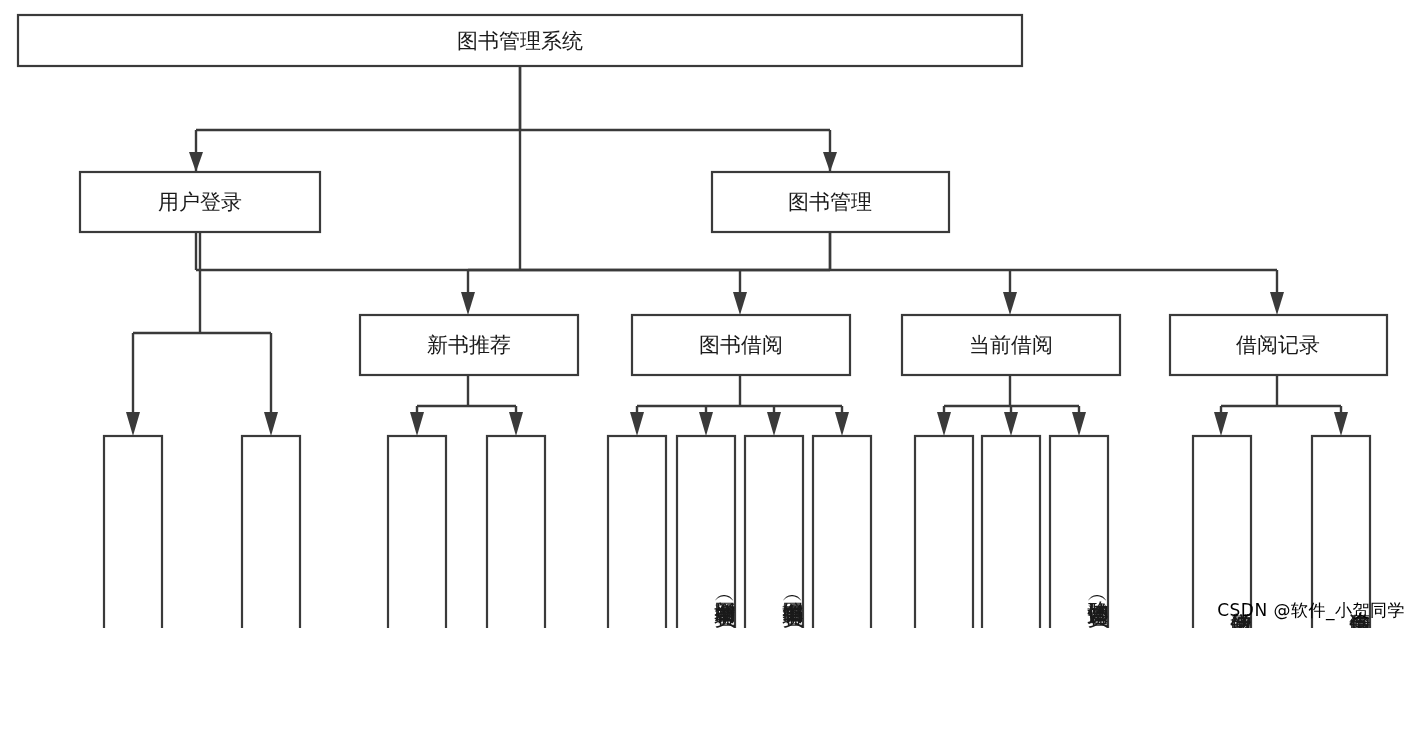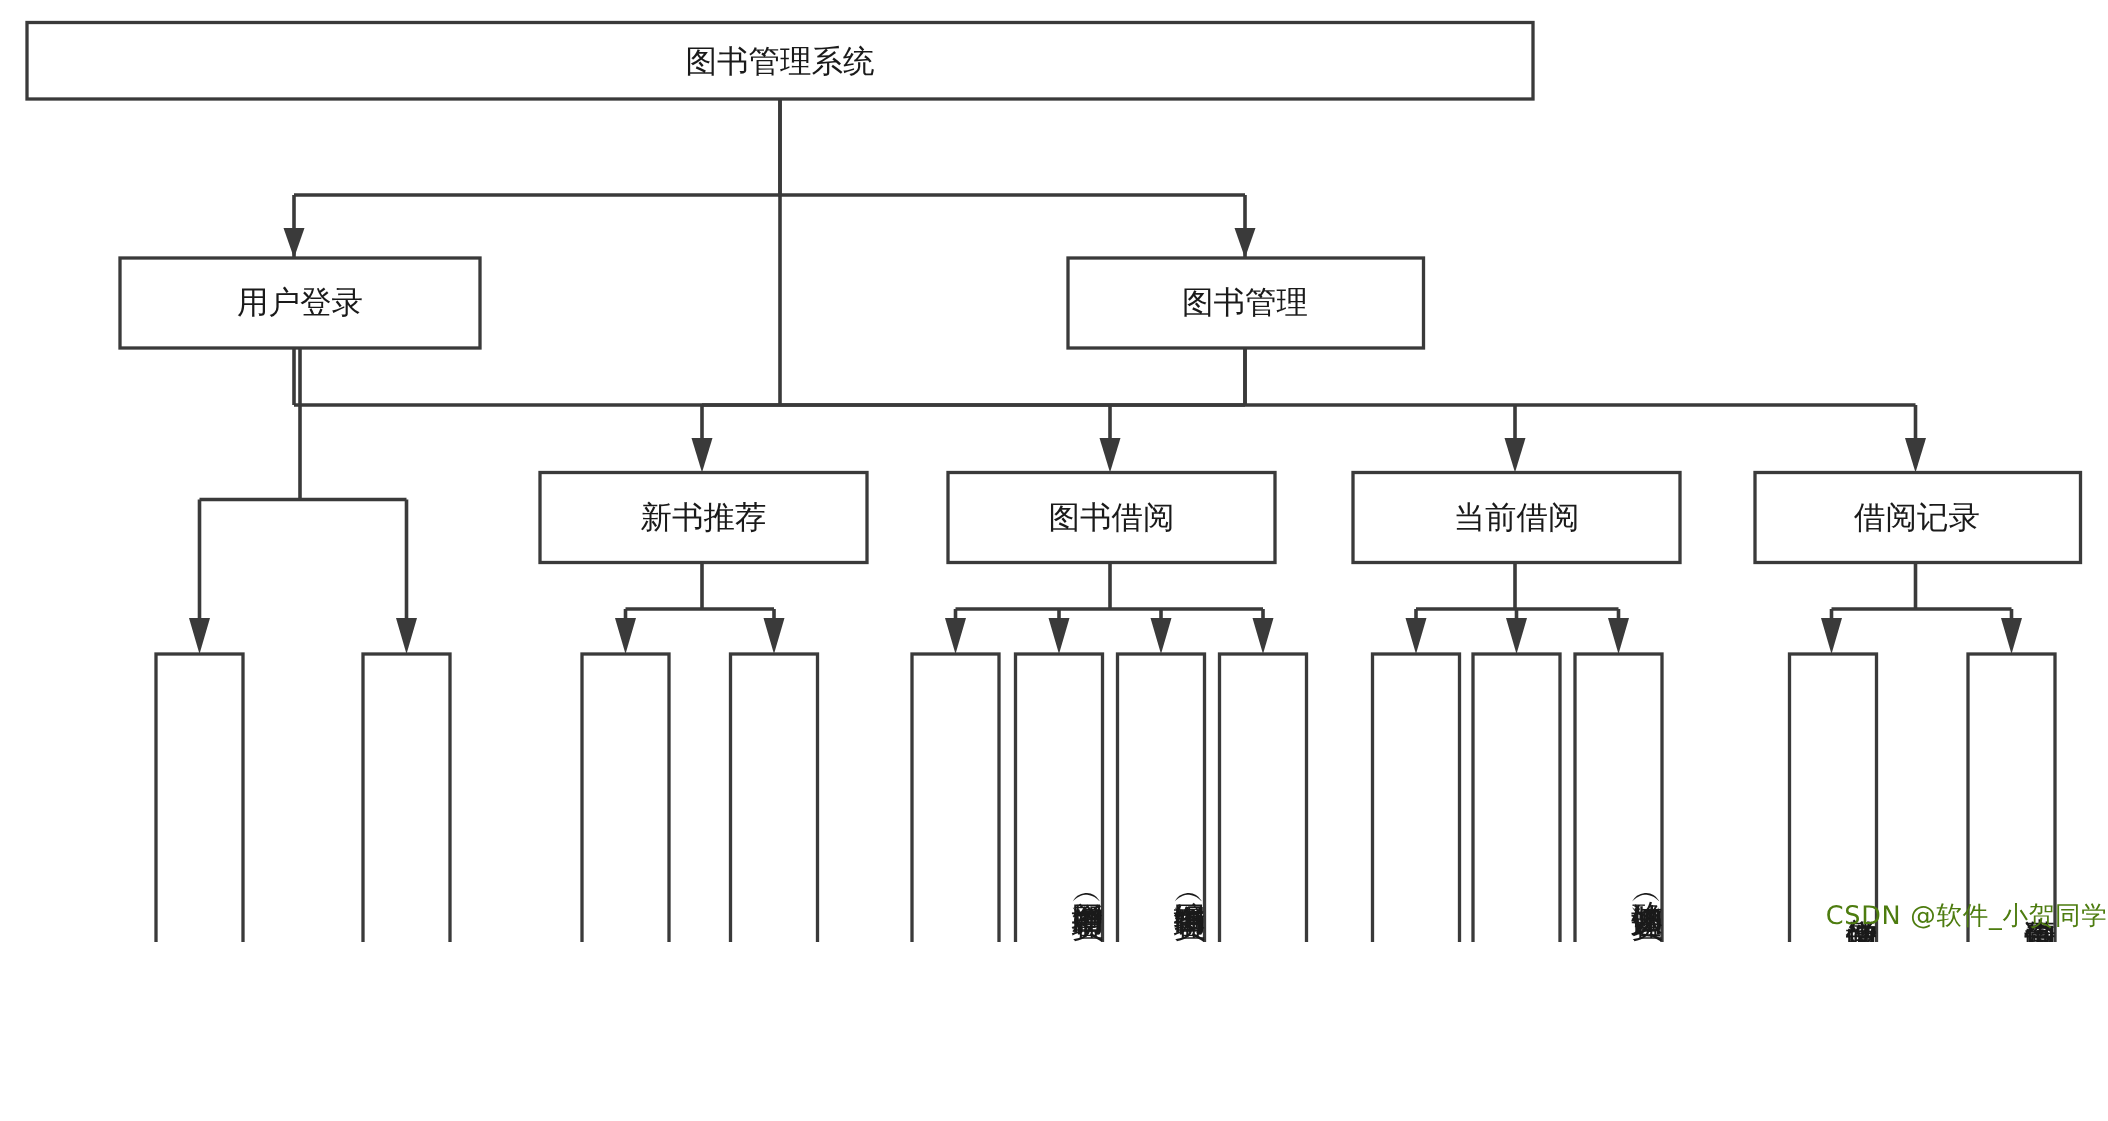--- a/index.html
+++ b/index.html
@@ -71,21 +71,21 @@
     align-items: flex-start;
     justify-content: center;
     pointer-events: none;
   }
   .watermark {
     position: absolute;
     right: 24px;
     bottom: 6px;
     font-family: "DejaVu Sans", "Liberation Sans", sans-serif;
     font-size: 17px;
-    color: #4d7c0f;
+    color: #000000;
     letter-spacing: 0.5px;
     white-space: nowrap;
     margin-left: 44px;
   }
 </style>
 </head>
 <body>
 
 <div id="diagram-root">
 

